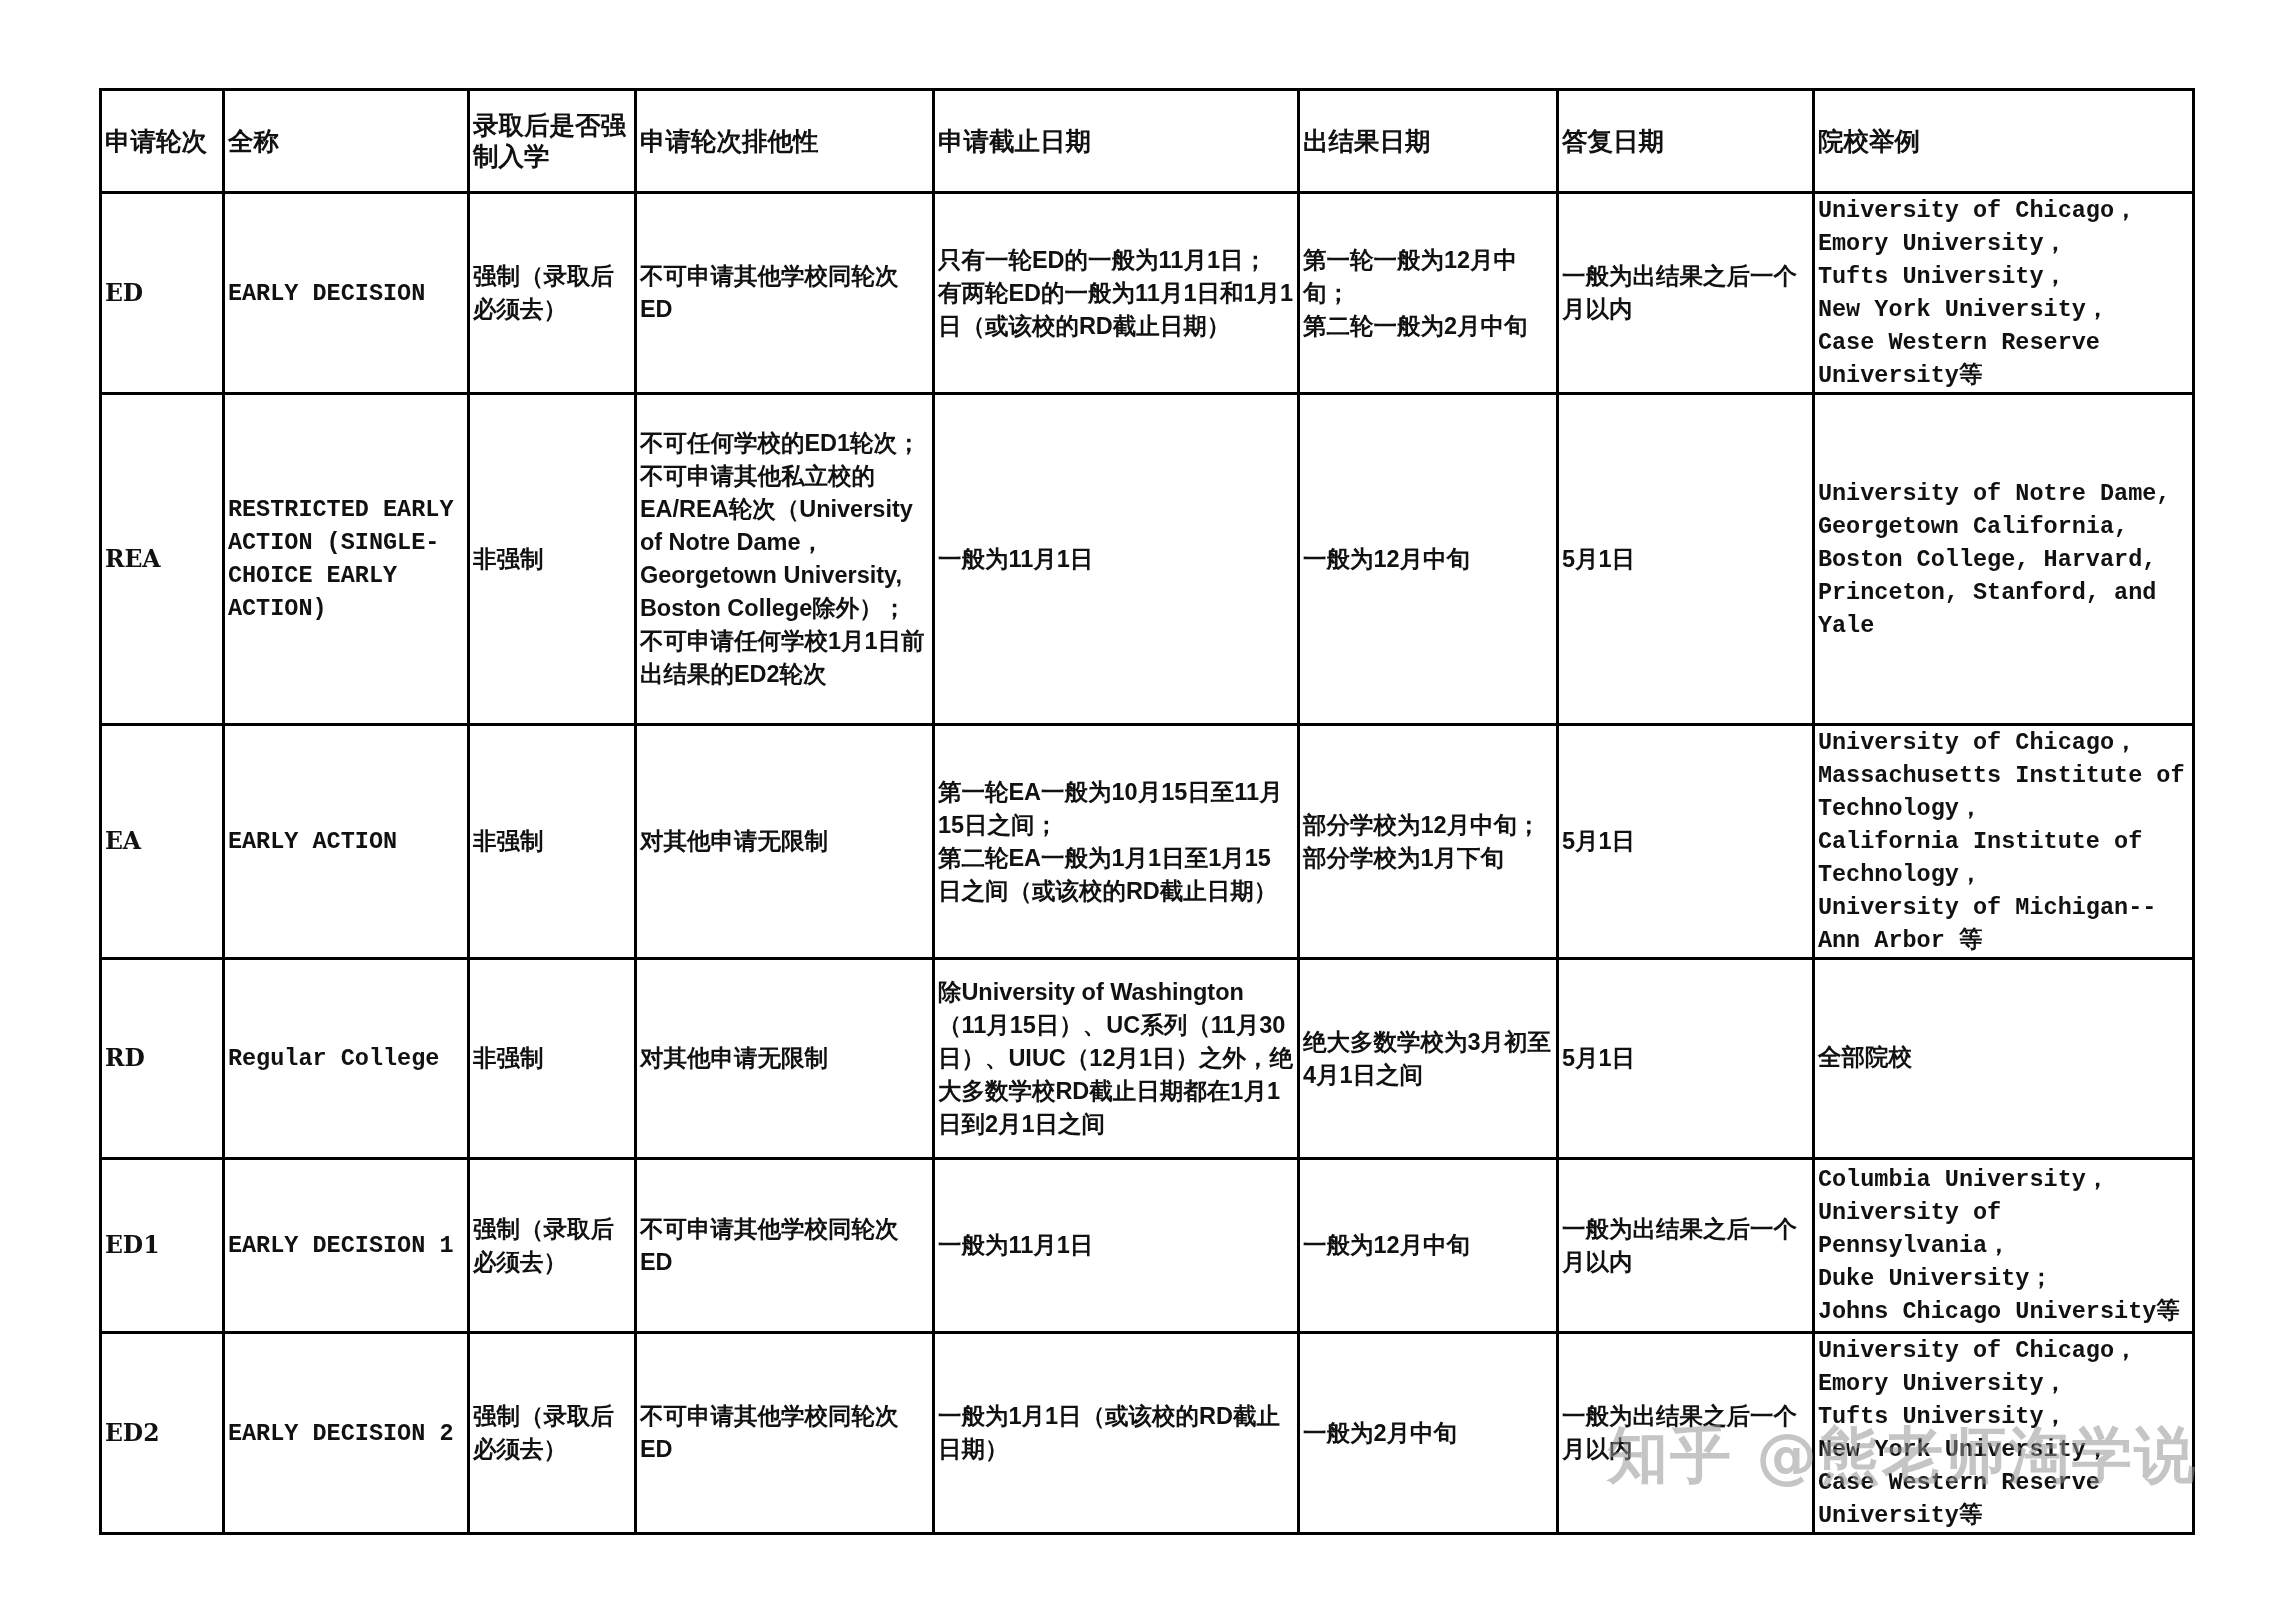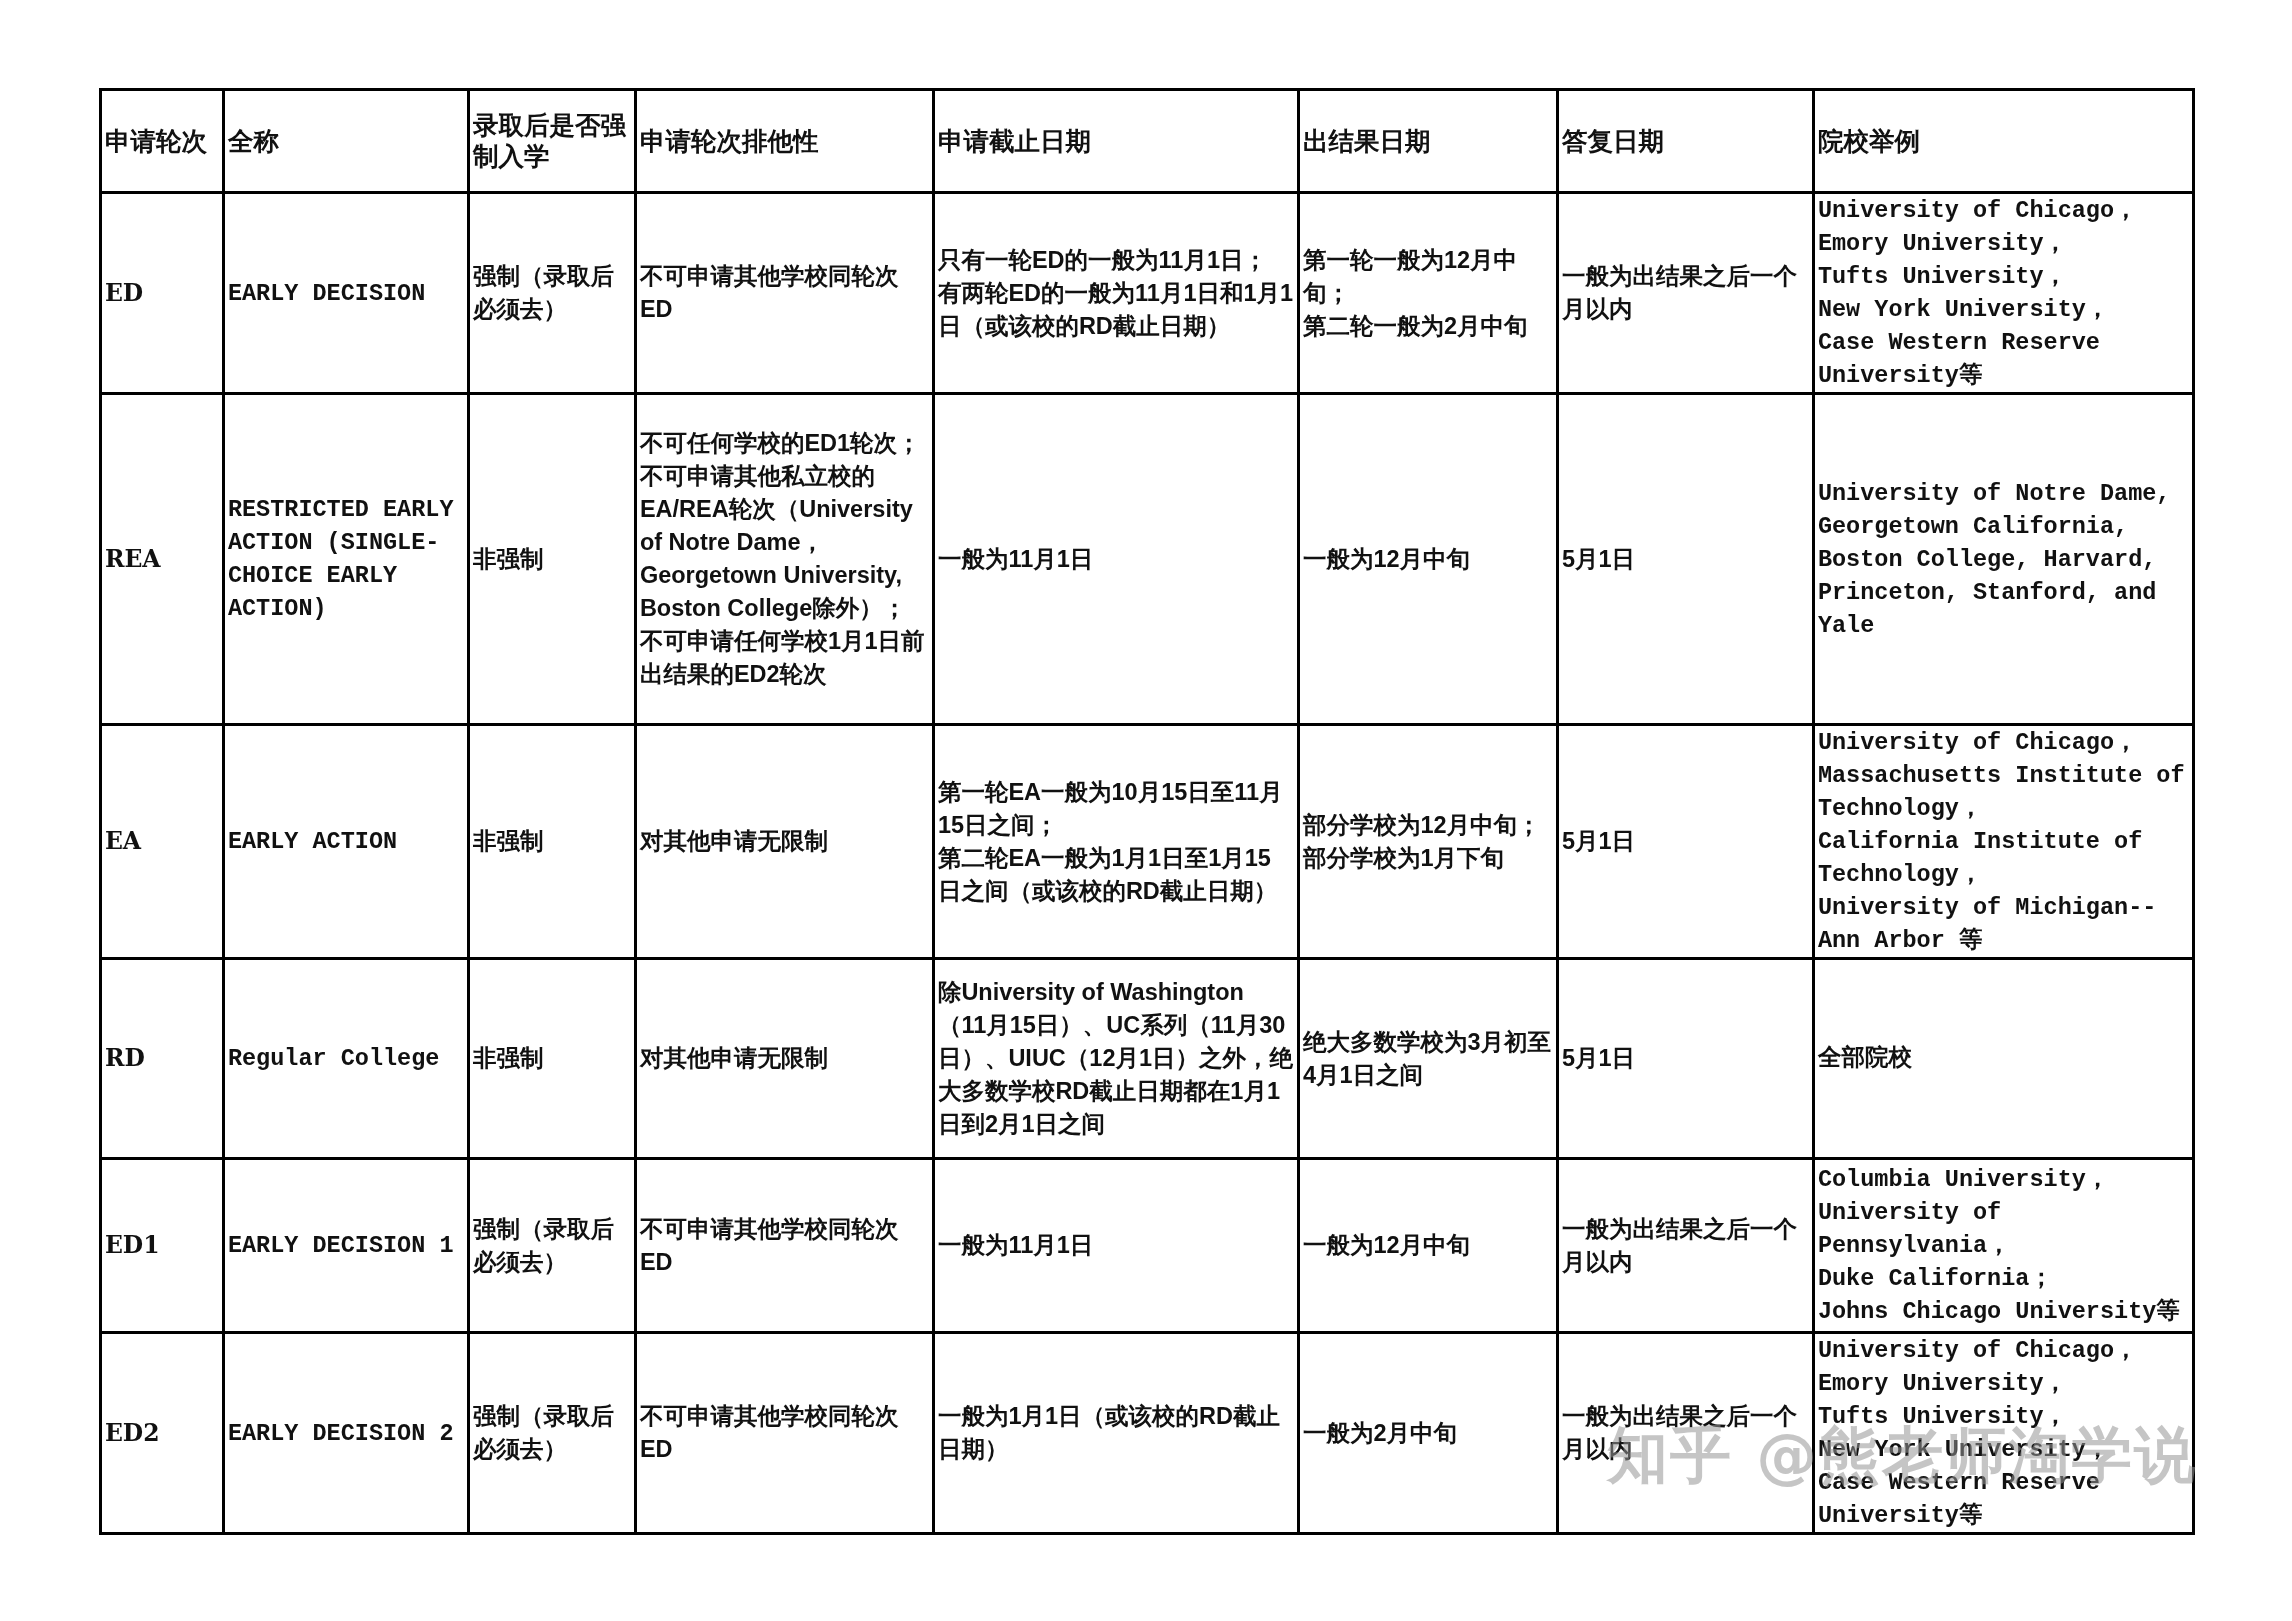--- a/index.html
+++ b/index.html
@@ -126,21 +126,21 @@
     <td class="round">ED1</td>
     <td class="mono">EARLY DECISION 1</td>
     <td>强制（录取后必须去）</td>
     <td class="cond">不可申请其他学校同轮次ED</td>
     <td class="cond">一般为11月1日</td>
     <td class="cond">一般为12月中旬</td>
     <td class="cond">一般为出结果之后一个月以内</td>
     <td class="mono">
           <span class="line">Columbia University，</span>
           <span class="line">University of Pennsylvania，</span>
-          <span class="line">Duke California；</span>
+          <span class="line">Duke University；</span>
           <span class="line">Johns Chicago University等</span>
         </td>
   </tr>
       <tr style="height: 198px;">
     <td class="round">ED2</td>
     <td class="mono">EARLY DECISION 2</td>
     <td>强制（录取后必须去）</td>
     <td class="cond">不可申请其他学校同轮次ED</td>
     <td class="cond">一般为1月1日（或该校的RD截止日期）</td>
     <td class="cond">一般为2月中旬</td>

